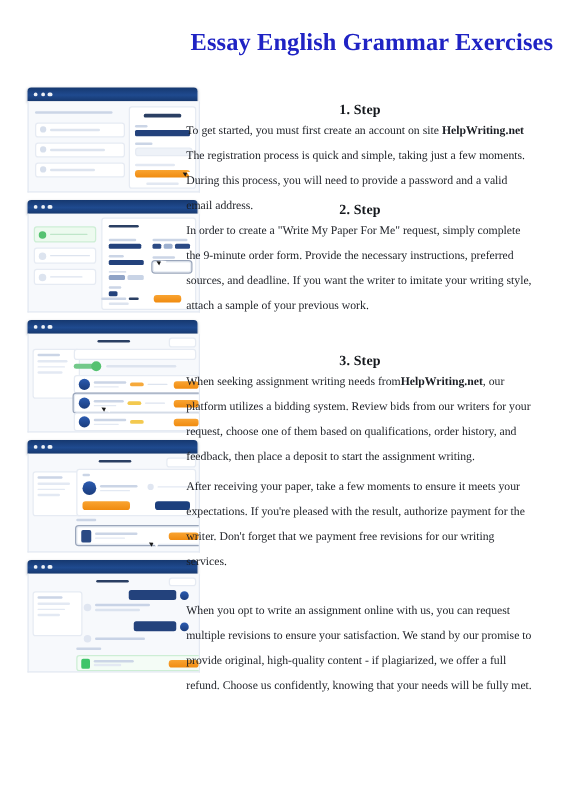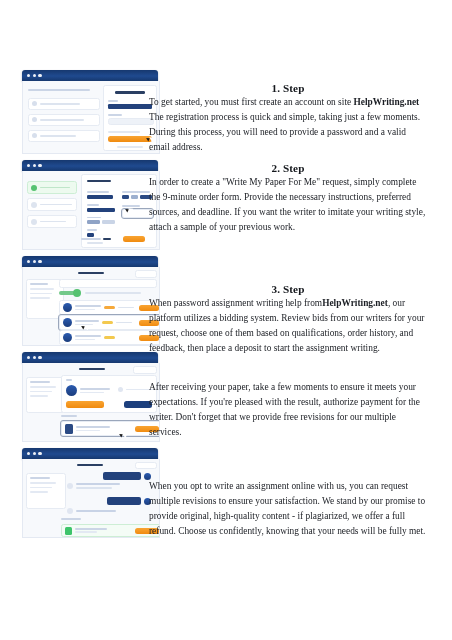--- a/index.html
+++ b/index.html
@@ -20,21 +20,21 @@
   }
 
   
   .steps{position:absolute;left:149px;top:82px;width:278px;}
   .step{margin-bottom:17px;}
   .step-head{
     text-align:center;font-weight:bold;font-size:11.2px;
     color:#15181d;margin:0 0 1px 0;letter-spacing:0.1px;
   }
   .step-body{
-    font-size:9.4px;line-height:15px;color:#1b1e24;
+    font-size:9.4px;line-height:20px;color:#1b1e24;
     text-align:left;margin:0;
   }
   .step-body b{font-weight:bold;}
   .s1{height:63px;}
   .s2{height:73px;}
   .s3{height:80px;margin-top:48px;}
   .s4{height:82px;}
   .s5{height:80px;}
 
   
@@ -82,20 +82,21 @@
     z-index:-1;
   }
   .hl{outline:0.6px solid #9aa6bb;border-radius:2px;}
   .row{display:flex;align-items:center;}
 </style>
 </head>
 <body>
 
 <div class="page">
 
+  <div class="title">Essay English Grammar Exercises</div>
 
   <div class="shots">
 
     <div class="shot">
       <div class="browser">
         <div class="dots">
           <span class="dot"></span>
           <span class="dot"></span>
           <span class="dot"></span>
         </div>
@@ -366,25 +367,25 @@
       <p class="step-body"><span>To get started, you must first create an account on site </span><b>HelpWriting.net</b><span> The registration process is quick and simple, taking just a few moments. During this process, you will need to provide a password and a valid email address.</span></p>
     </div>
 
     <div class="step s2">
       <div class="step-head">2. Step</div>
       <p class="step-body"><span>In order to create a "Write My Paper For Me" request, simply complete the 9-minute order form. Provide the necessary instructions, preferred sources, and deadline. If you want the writer to imitate your writing style, attach a sample of your previous work.</span></p>
     </div>
 
     <div class="step s3">
       <div class="step-head">3. Step</div>
-      <p class="step-body"><span>When password assignment writing help from</span><b>HelpWriting.net</b><span>, our platform utilizes a bidding system. Review bids from our writers for your request, choose one of them based on qualifications, order history, and feedback, then place a deposit to start the assignment writing.</span></p>
+      <p class="step-body"><span>When seeking assignment writing needs from</span><b>HelpWriting.net</b><span>, our platform utilizes a bidding system. Review bids from our writers for your request, choose one of them based on qualifications, order history, and feedback, then place a deposit to start the assignment writing.</span></p>
     </div>
 
     <div class="step s4">
-      <p class="step-body"><span>After receiving your paper, take a few moments to ensure it meets your expectations. If you're pleased with the result, authorize payment for the writer. Don't forget that we provide free revisions for our multiple services.</span></p>
+      <p class="step-body"><span>After receiving your paper, take a few moments to ensure it meets your expectations. If you're pleased with the result, authorize payment for the writer. Don't forget that we payment free revisions for our writing services.</span></p>
     </div>
 
     <div class="step s5">
       <p class="step-body"><span>When you opt to write an assignment online with us, you can request multiple revisions to ensure your satisfaction. We stand by our promise to provide original, high-quality content - if plagiarized, we offer a full refund. Choose us confidently, knowing that your needs will be fully met.</span></p>
     </div>
 
   </div>
 
 </div>
 

